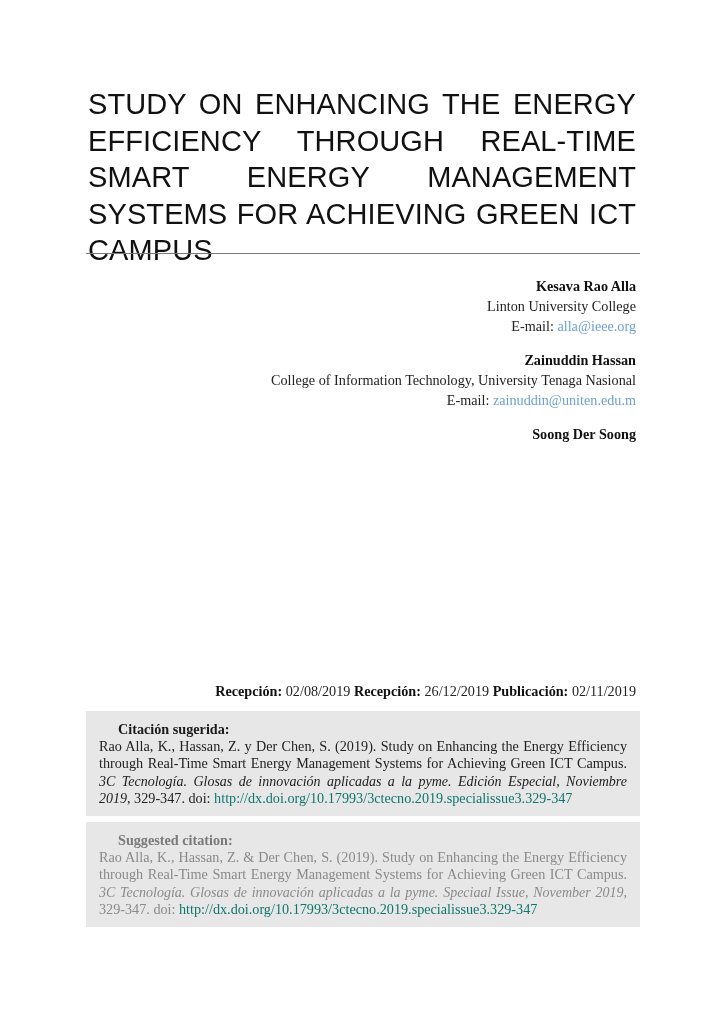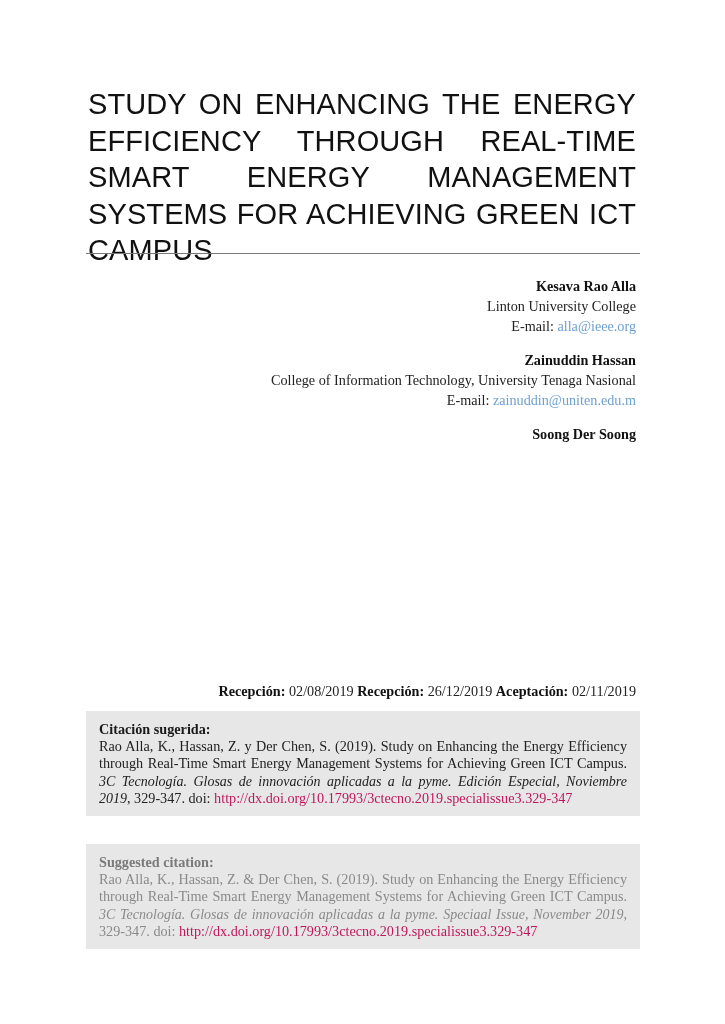--- a/index.html
+++ b/index.html
@@ -29,25 +29,25 @@
       white-space: nowrap;
     }
     .dates b { color: #111; text-align: center; }
     .cite-box {
       position: absolute; left: 86px; width: 528px; padding: 10px 13px 9px 13px;
       background: #e7e7e7;
       font-family: "Liberation Serif", serif; font-size: 14.2px; line-height: 17.2px;
       color: #222; text-align: justify;
     }
     .cite-box.es { top: 711px; height: 86px; }
-    .cite-box.en { top: 844px; height: 86px; color: #8a8a8a; }
-    .cite-box .heading { font-weight: bold; color: #1a1a1a; display: block; }
+    .cite-box.en { top: 822px; height: 86px; color: #8a8a8a; }
+    .cite-box .heading { font-weight: bold; color: #1a1a1a; display: block; margin-left: 19px; }
     .cite-box.en .heading { color: #7a7a7a; }
     .cite-box i { font-style: italic; font-size: 14px; }
-    .doi-link { color: #be185d; text-decoration: none; }
+    .doi-link { color: #0f766e; text-decoration: none; }
   </style>
 </head>
 <body>
 
 <h1 class="title">STUDY ON ENHANCING THE ENERGY EFFICIENCY THROUGH REAL-TIME SMART ENERGY MANAGEMENT SYSTEMS FOR ACHIEVING GREEN ICT CAMPUS</h1>
 <div class="title-rule"></div>
 
 <div class="authors">
   <div class="author">
     <div class="name">Kesava Rao Alla</div>
@@ -57,21 +57,21 @@
   <div class="author">
     <div class="name">Zainuddin Hassan</div>
     <div>College of Information Technology, University Tenaga Nasional</div>
     <div><span>E-mail: </span><a class="email-link">zainuddin@uniten.edu.m</a></div>
   </div>
   <div class="author">
     <div class="name">Soong Der Soong</div>
   </div>
 </div>
 
-<div class="dates"><b>Recepción:</b><span> 02/08/2019 </span><b>Recepción:</b><span> 26/12/2019 </span><b>Aceptación:</b><span> 02/11/2019</span></div>
+<div class="dates"><b>Recepción:</b><span> 02/08/2019 </span><b>Recepción:</b><span> 26/12/2019 </span><b>Publicación:</b><span> 02/11/2019</span></div>
 
 <div class="cite-box es">
   <span class="heading">Citación sugerida:</span><span>Rao Alla, K., Hassan, Z. y Der Chen, S. (2019). Study on Enhancing the Energy Efficiency through Real-Time Smart Energy Management Systems for Achieving Green ICT Campus. </span><i>3C Tecnología. Glosas de innovación aplicadas a la pyme. Edición Especial, Noviembre 2019</i><span>, 329-347. doi: </span><a class="doi-link">http://dx.doi.org/10.17993/3ctecno.2019.specialissue3.329-347</a>
 </div>
 
 <div class="cite-box en">
   <span class="heading">Suggested citation:</span><span>Rao Alla, K., Hassan, Z. &amp; Der Chen, S. (2019). Study on Enhancing the Energy Efficiency through Real-Time Smart Energy Management Systems for Achieving Green ICT Campus. </span><i>3C Tecnología. Glosas de innovación aplicadas a la pyme. Speciaal Issue, November 2019</i><span>, 329-347. doi: </span><a class="doi-link">http://dx.doi.org/10.17993/3ctecno.2019.specialissue3.329-347</a>
 </div>
 
 </body></html>

